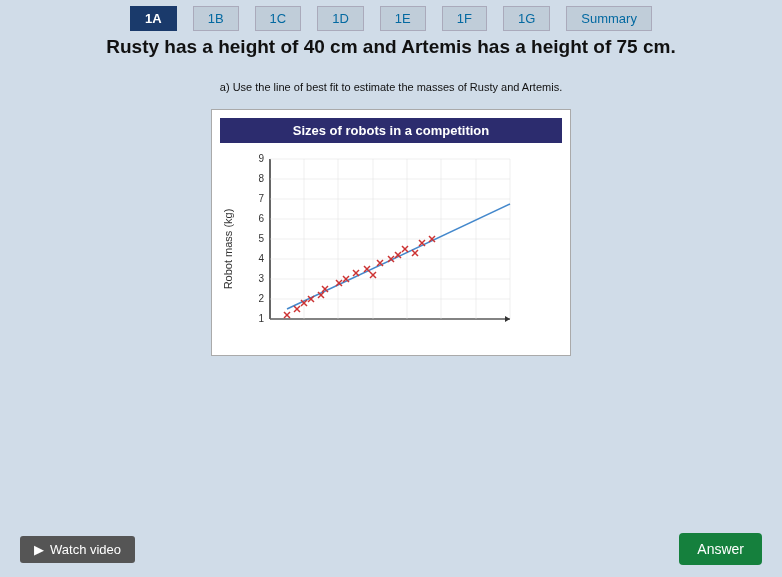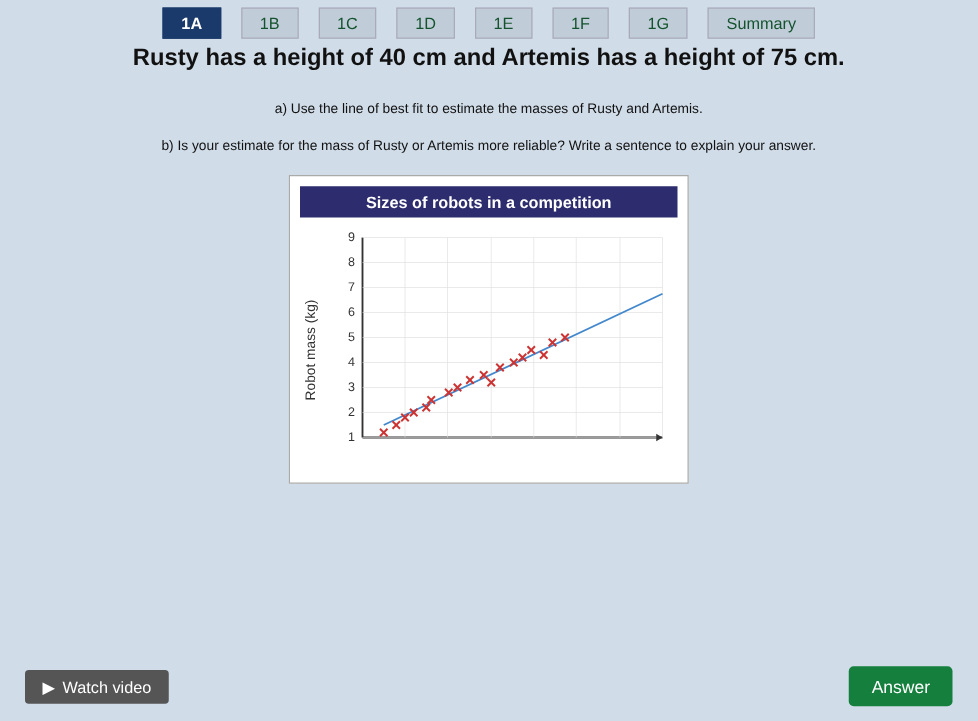--- a/index.html
+++ b/index.html
@@ -19,21 +19,21 @@
       gap: 16px;
       padding: 6px 0 0 0;
       background: #d0dce8;
     }
     .tab {
       padding: 4px 14px;
       font-size: 13px;
       background: #c0cdd9;
       border: 1px solid #aab;
       cursor: pointer;
-      color: #14532d;
+      color: #0369a1;
     }
     .tab.active {
       background: #1a3a6b;
       color: white;
       font-weight: bold;
       border-color: #1a3a6b;
     }
     .tab.summary {
       background: #c0cdd9;
       border: 1px solid #aab;
@@ -65,21 +65,21 @@
       display: flex;
       flex-direction: column;
       align-items: center;
       margin-top: 6px;
     }
 
     .chart-box {
       background: white;
       border: 1px solid #aaa;
       padding: 8px 8px 6px 8px;
-      width: 320px;
+      width: 360px;
     }
 
     .chart-title {
       background: #2c2c6e;
       color: white;
       font-weight: bold;
       font-size: 13px;
       text-align: center;
       padding: 5px 8px;
       margin-bottom: 6px;
@@ -138,21 +138,20 @@
   <div class="tab">1D</div>
   <div class="tab">1E</div>
   <div class="tab">1F</div>
   <div class="tab">1G</div>
   <div class="tab summary">Summary</div>
 </div>
 
 <div class="content">
   <div class="intro-text">Rusty has a height of 40 cm and Artemis has a height of 75 cm.</div>
   <div class="question">a) Use the line of best fit to estimate the masses of Rusty and Artemis.</div>
-  <div class="question">b) Is your estimate for the mass of Rusty or Artemis more reliable? Write a sentence to explain your answer.</div>
 
   <div class="chart-container">
     <div class="chart-box">
       <div class="chart-title">Sizes of robots in a competition</div>
       <div class="chart-area">
         <svg class="chart-svg" width="300" height="200" viewBox="0 0 300 200">
 
           <text x="12" y="100" transform="rotate(-90,12,100)" text-anchor="middle" font-size="11" fill="#333" font-family="Arial">Robot mass (kg)</text>
 
           <line x1="50" y1="10" x2="50" y2="170" stroke="#333" stroke-width="1.5"></line>

